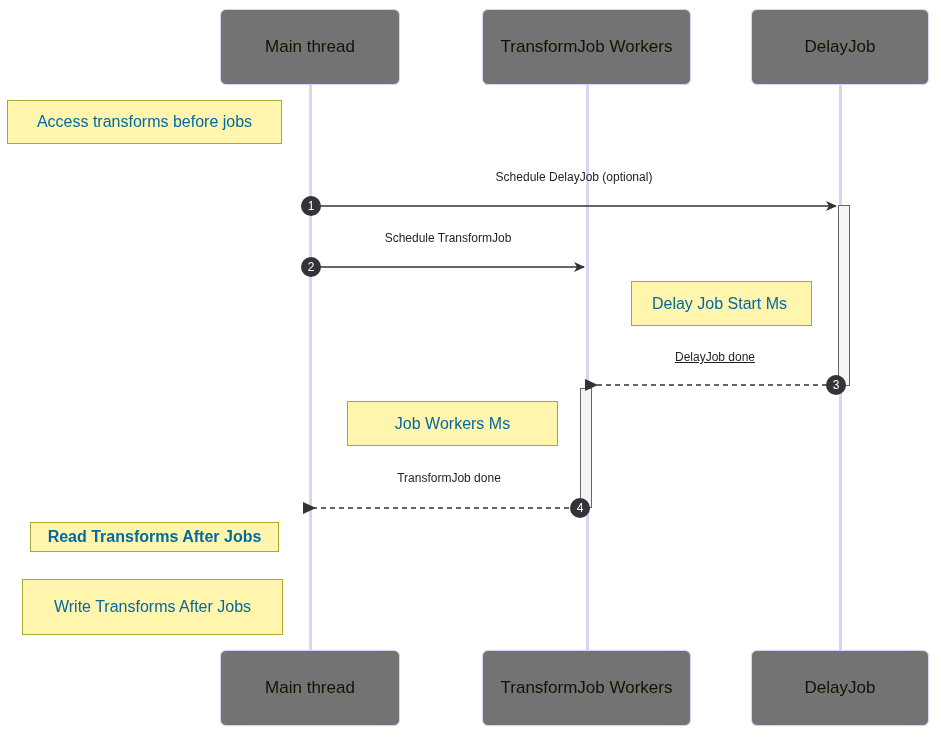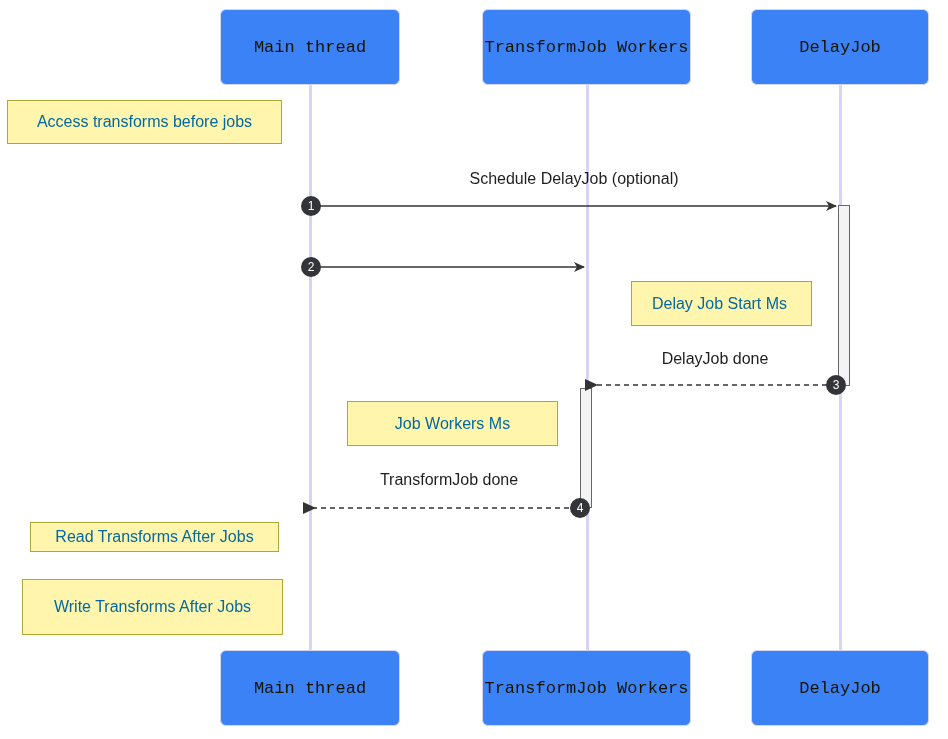--- a/index.html
+++ b/index.html
@@ -16,30 +16,30 @@
   }
   #diagram {
     position: absolute;
     left: 0;
     top: 0;
     width: 948px;
     height: 739px;
   }
   .participant-box {
     position: absolute;
-    background: #3b82f6;
+    background: #737373;
     border: 1px solid #d5d5f5;
     border-radius: 6px;
     box-sizing: border-box;
     display: flex;
     align-items: center;
     justify-content: center;
     color: #131300;
     font-size: 17px;
-    font-family: Liberation Mono, monospace;
+    font-family: Liberation Sans, sans-serif;
     white-space: nowrap;
   }
   .lifeline {
     position: absolute;
     width: 3px;
     background: #d9d4f5;
   }
   .activation {
     position: absolute;
     background: #f4f4f4;
@@ -55,21 +55,21 @@
     align-items: center;
     justify-content: center;
     color: #0369a1;
     font-size: 16px;
     padding: 0 12px;
     white-space: nowrap;
   }
   .msg-label {
     position: absolute;
     color: #1f1f1f;
-    font-size: 16px;
+    font-size: 12px;
     white-space: nowrap;
     text-align: center;
     transform: translateX(-50%);
   }
   .seq-num {
     position: absolute;
     width: 20px;
     height: 20px;
     border-radius: 50%;
     background: #33333a;
@@ -125,21 +125,21 @@
 
   <div class="note" style="left:7px; top:100px; width:275px; height:44px;">
     <span>Access transforms before jobs</span>
   </div>
   <div class="note" style="left:631px; top:281px; width:181px; height:45px;padding-left:8px;">
     <span>Delay Job Start Ms</span>
   </div>
   <div class="note" style="left:347px; top:401px; width:211px; height:45px;">
     <span>Job Workers Ms</span>
   </div>
-  <div class="note" style="left:30px; top:522px; width:249px; height:30px;">
+  <div class="note" style="left:30px; top:522px; width:249px; height:30px;font-weight:bold;">
     <span>Read Transforms After Jobs</span>
   </div>
   <div class="note" style="left:22px; top:579px; width:261px; height:56px;">
     <span>Write Transforms After Jobs</span>
   </div>
 
   <svg class="arrows" viewBox="0 0 948 739">
     <defs>
       <marker id="arrow-solid" markerWidth="12" markerHeight="12" refX="10" refY="5" orient="auto" markerUnits="userSpaceOnUse">
         <path d="M0,0 L11,5 L0,10 L3,5 Z" fill="#333333"></path>
@@ -154,21 +154,24 @@
     <line x1="311" y1="267" x2="584" y2="267" stroke="#333333" stroke-width="1.7" marker-end="url(#arrow-solid)"></line>
 
     <line x1="836" y1="385" x2="596" y2="385" stroke="#333333" stroke-width="1.7" stroke-dasharray="5,4" marker-end="url(#arrow-open-left)"></line>
 
     <line x1="578" y1="508" x2="314" y2="508" stroke="#333333" stroke-width="1.7" stroke-dasharray="5,4" marker-end="url(#arrow-open-left)"></line>
   </svg>
 
   <div class="msg-label" style="left:574px; top:170px;">
     <span>Schedule DelayJob (optional)</span>
   </div>
-  <div class="msg-label" style="left:715px; top:350px;">
+  <div class="msg-label" style="left:448px; top:231px;">
+    <span>Schedule TransformJob</span>
+  </div>
+  <div class="msg-label" style="left:715px; top:350px;text-decoration:underline;">
     <span>DelayJob done</span>
   </div>
   <div class="msg-label" style="left:449px; top:471px;">
     <span>TransformJob done</span>
   </div>
 
   <div class="seq-num" style="left:311px; top:206px;">
     <span>1</span>
   </div>
   <div class="seq-num" style="left:311px; top:267px;">

